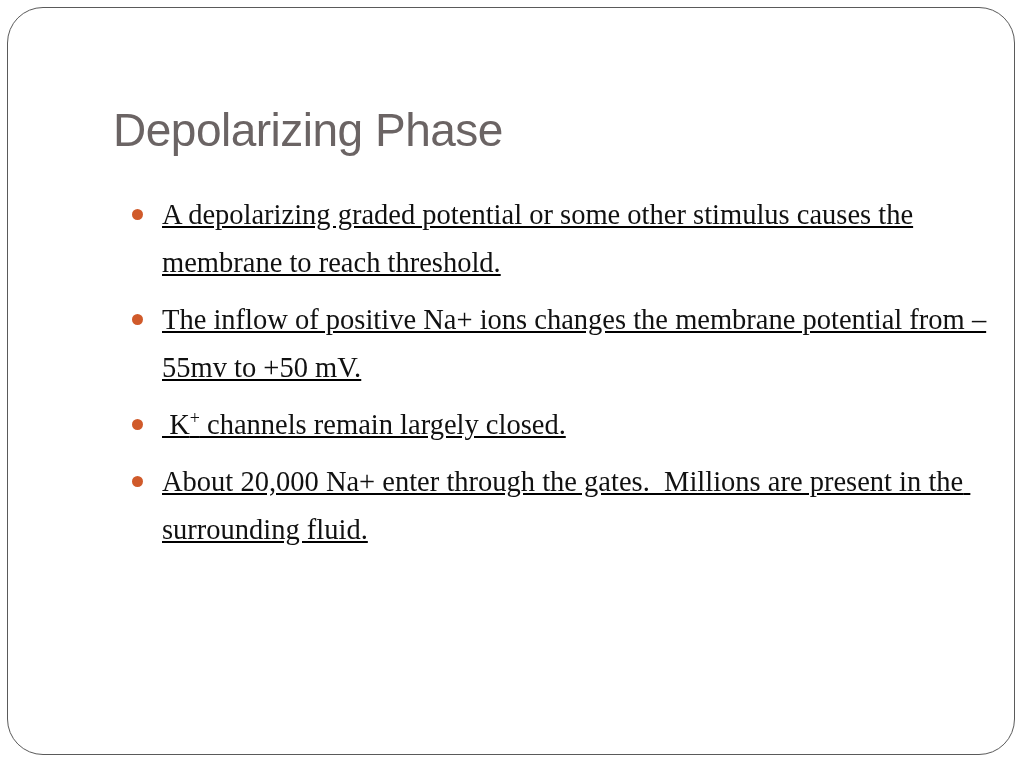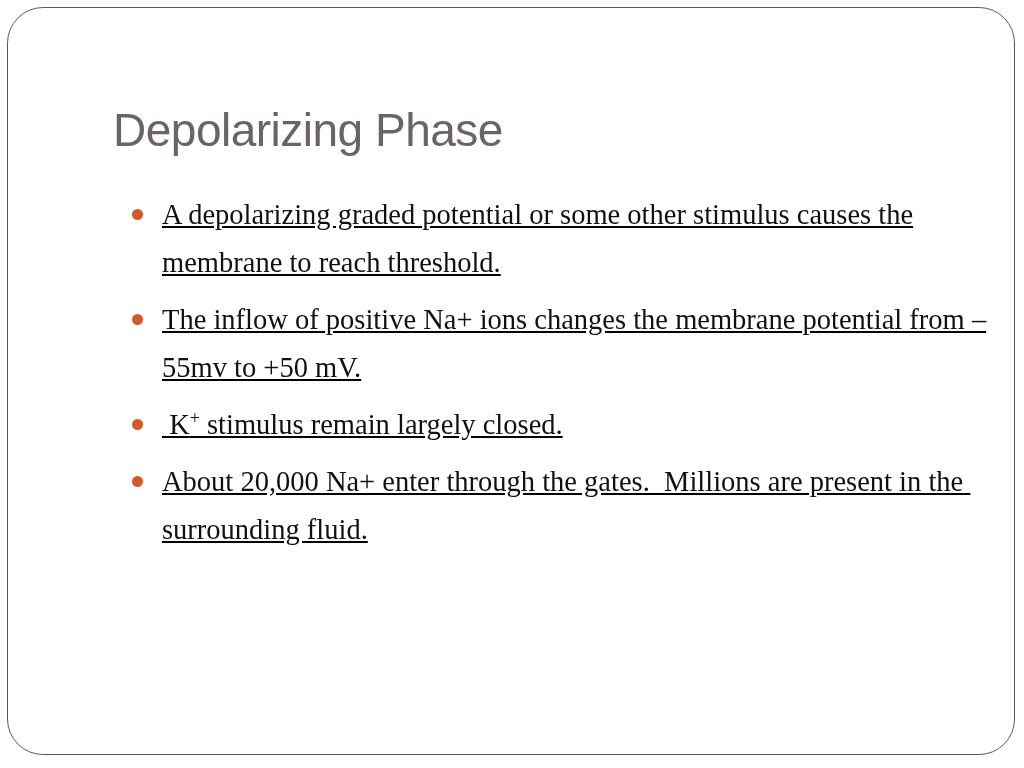--- a/index.html
+++ b/index.html
@@ -36,19 +36,19 @@
   <li class="bullet">
     <span class="dot"></span>
     <span>A depolarizing graded potential or some other stimulus causes the membrane to reach threshold.</span>
   </li>
   <li class="bullet">
     <span class="dot"></span>
     <span>The inflow of positive Na+ ions changes the membrane potential from –55mv to +50 mV.</span>
   </li>
   <li class="bullet">
     <span class="dot"></span>
-    <span><span style="white-space:pre"> K</span><sup>+</sup><span> stimulus remain largely closed.</span></span>
+    <span><span style="white-space:pre"> K</span><sup>+</sup><span> channels remain largely closed.</span></span>
   </li>
   <li class="bullet">
     <span class="dot"></span>
     <span style="white-space:pre-wrap">About 20,000 Na+ enter through the gates.  Millions are present in the surrounding fluid.</span>
   </li>
 </ul>
 
 </body></html>

